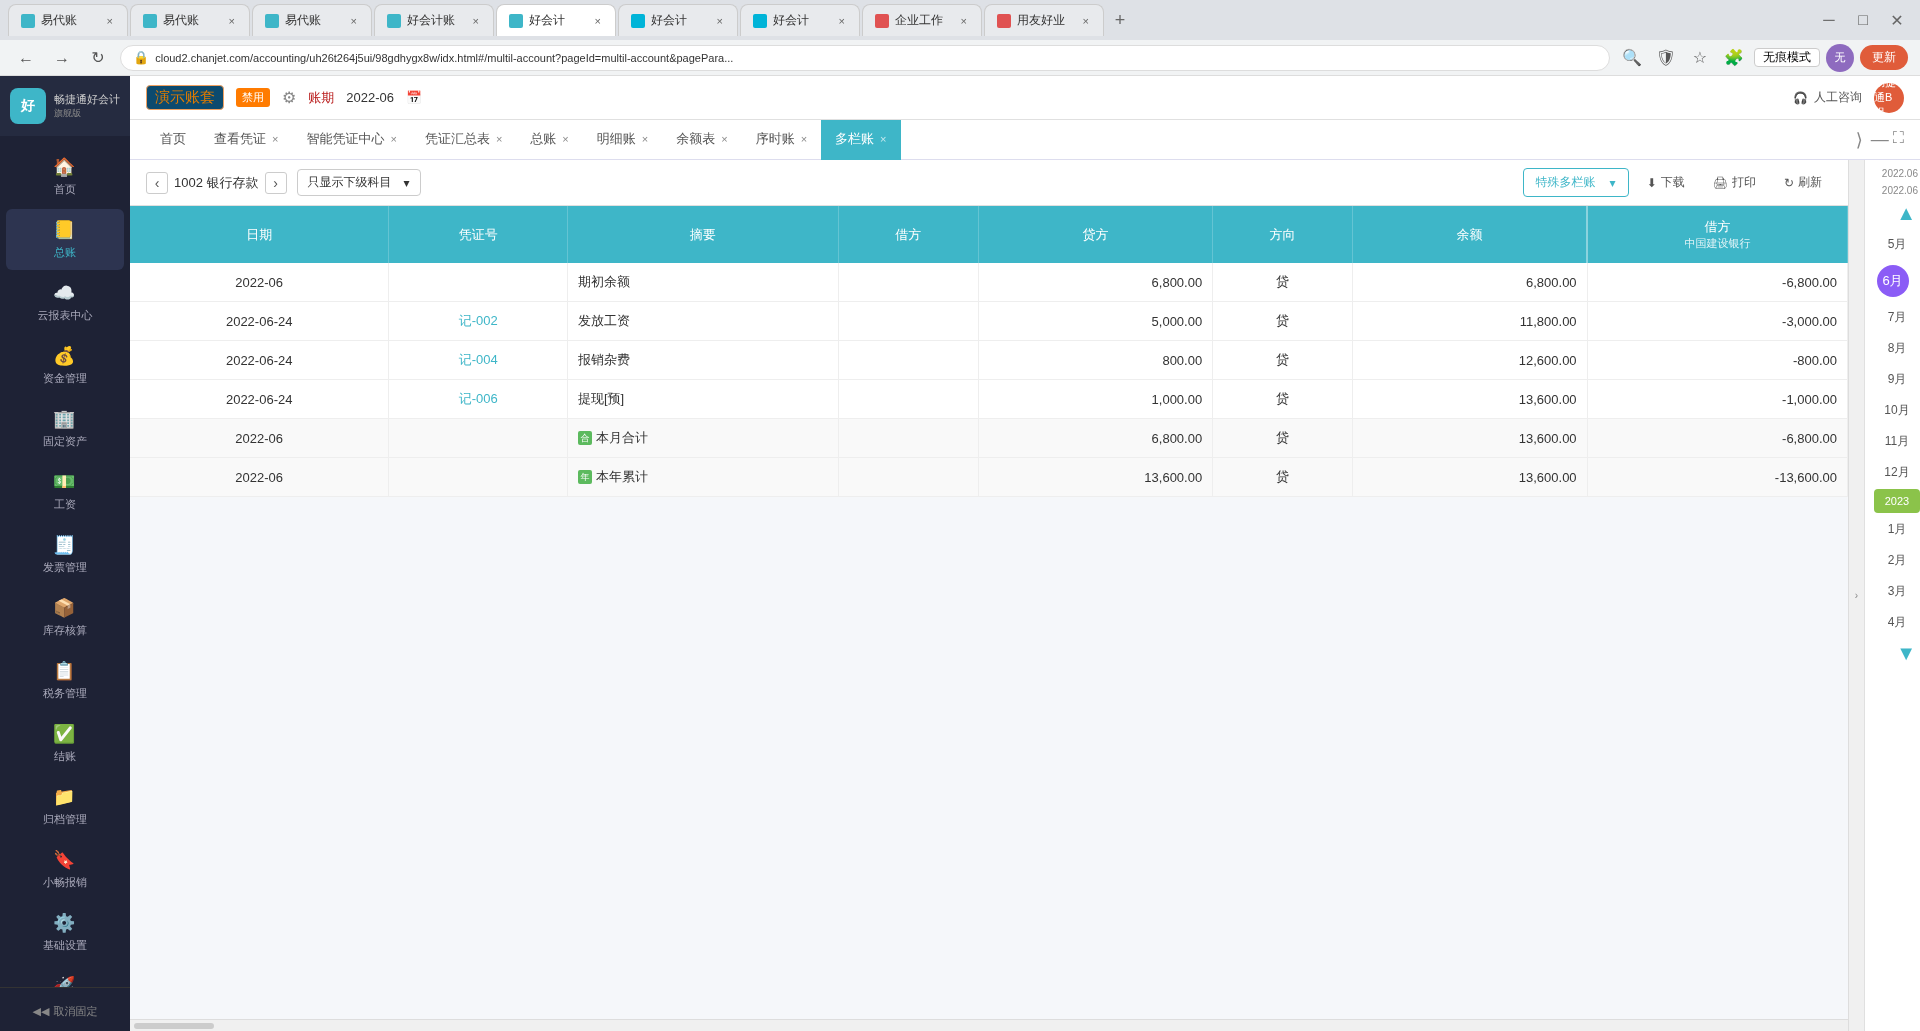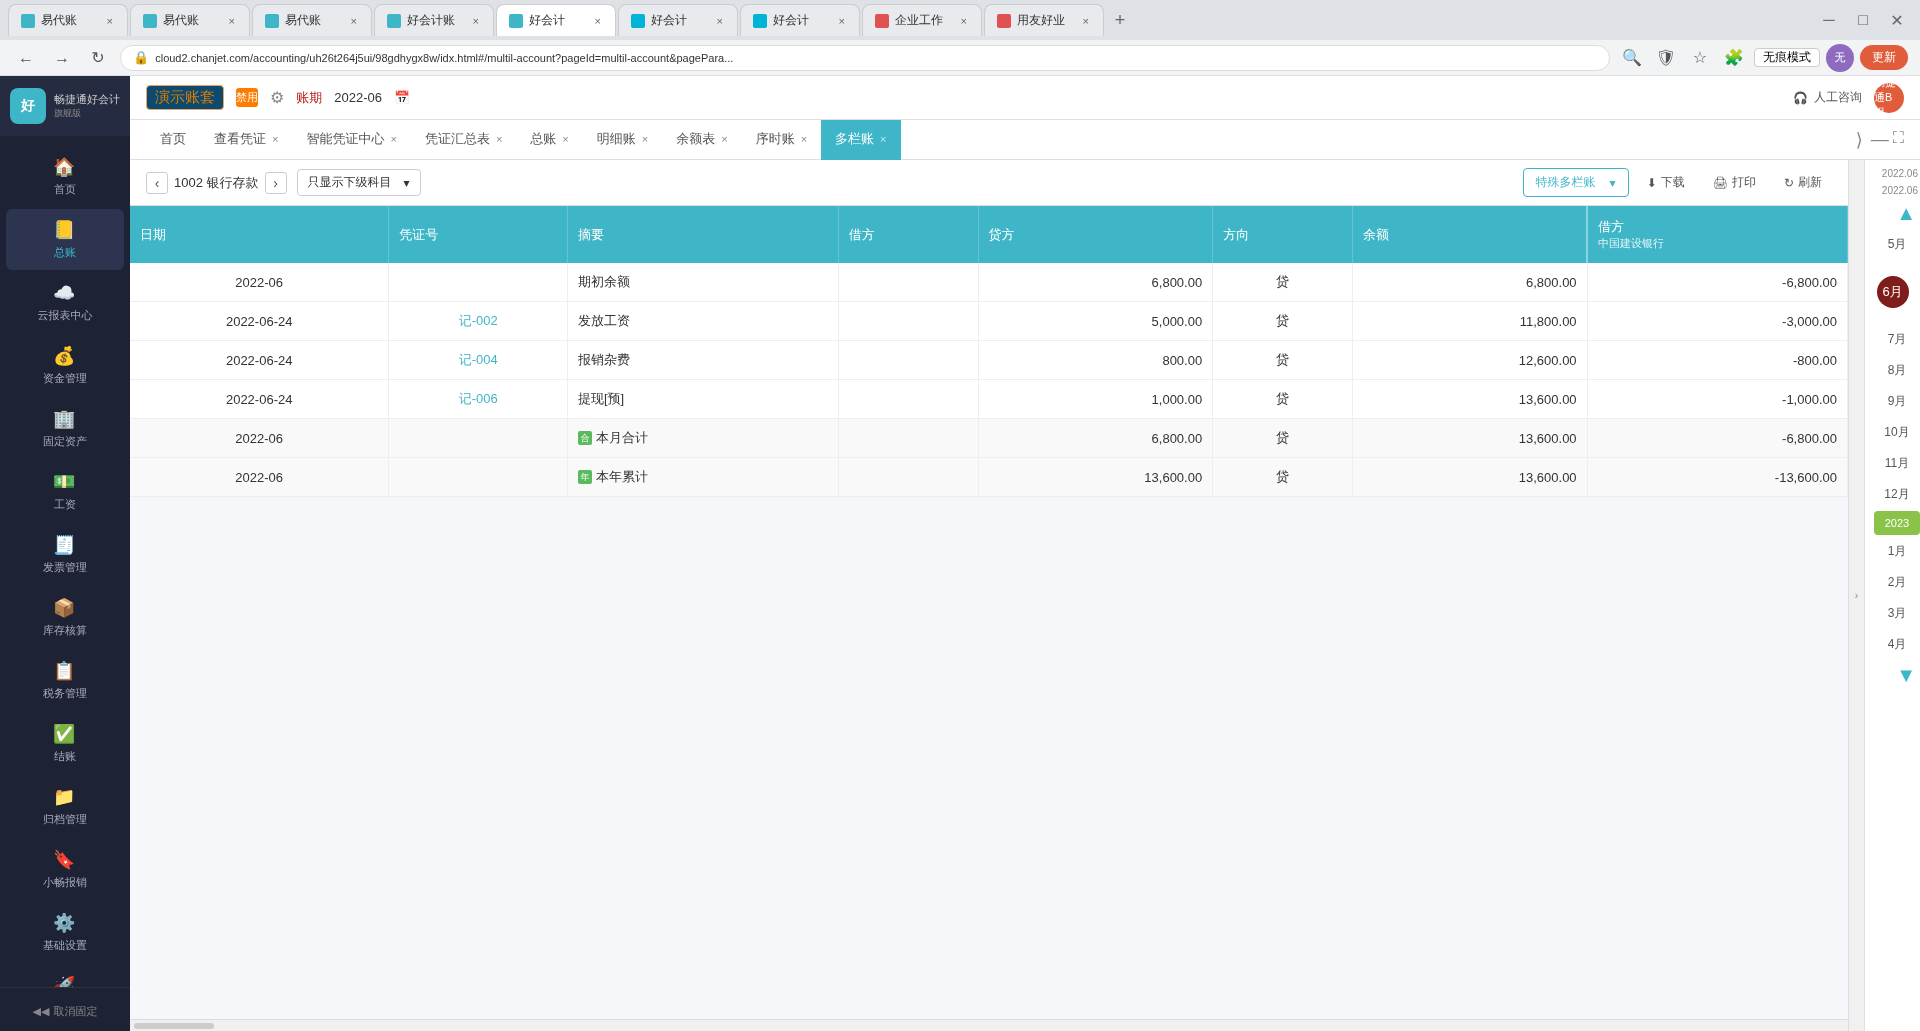--- a/index.html
+++ b/index.html
@@ -67,35 +67,35 @@
     .account-code { font-size: 13px; color: #333; font-weight: 500; }
     .filter-select { border: 1px solid #ccc; border-radius: 4px; padding: 4px 10px; font-size: 12px; color: #333; display: flex; align-items: center; gap: 12px; cursor: pointer; background: #fff; }
     .ledger-actions { margin-left: auto; display: flex; align-items: center; gap: 8px; }
     .special-ledger-btn { border: 1px solid #3eb6c8; color: #3eb6c8; border-radius: 4px; padding: 5px 12px; font-size: 12px; cursor: pointer; background: #fff; display: flex; align-items: center; gap: 14px; }
     .action-btn { color: #555; font-size: 12px; cursor: pointer; display: flex; align-items: center; gap: 4px; padding: 5px 10px; }
 
     
     .ledger-table-container { flex: 1; overflow: auto; }
     .ledger-table { width: 100%; border-collapse: collapse; font-size: 13px; }
     .ledger-table thead tr { background: #3eb6c8; color: #fff; }
-    .ledger-table thead th { padding: 12px 10px; text-align: left; font-weight: normal; border-right: 1px solid rgba(255,255,255,0.2); white-space: nowrap; }
+    .ledger-table thead th { padding: 12px 10px; text-align: center; font-weight: normal; border-right: 1px solid rgba(255,255,255,0.2); white-space: nowrap; }
     .ledger-table thead th.extra-col { border-left: 2px solid rgba(255,255,255,0.4); }
     .ledger-table tbody tr { background: #fff; border-bottom: 1px solid #eee; }
     .ledger-table tbody td { padding: 10px 10px; text-align: center; color: #333; border-right: 1px solid #eee; white-space: nowrap; }
     .ledger-table tbody td.text-left { text-align: left; }
     .ledger-table tbody td.text-right { text-align: right; }
     .ledger-table tbody td.link { color: #3eb6c8; cursor: pointer; }
     .total-row td { background: #f9f9f9; }
     .total-label { display: flex; align-items: center; gap: 4px; }
     .total-icon { width: 14px; height: 14px; background: #5cba5e; border-radius: 2px; display: inline-flex; align-items: center; justify-content: center; color: #fff; font-size: 9px; flex-shrink: 0; }
 
     
     .right-panel { width: 56px; background: #fff; border-left: 1px solid #e0e0e0; display: flex; flex-direction: column; align-items: flex-end; overflow-y: auto; padding: 4px 0; }
     .month-item { width: 46px; padding: 6px 4px; text-align: center; font-size: 12px; color: #555; cursor: pointer; border-radius: 4px; margin: 1px 0; }
-    .month-item.active { background: #7f1d1d; color: #fff; border-radius: 50%; width: 32px; height: 32px; display: flex; align-items: center; justify-content: center; font-size: 13px; margin: 16px auto; }
+    .month-item.active { background: #8b5cf6; color: #fff; border-radius: 50%; width: 32px; height: 32px; display: flex; align-items: center; justify-content: center; font-size: 13px; margin: 5px auto; }
     .month-item.year-highlight { background: #8bc34a; color: #fff; border-radius: 4px; font-size: 11px; }
     .panel-arrow { color: #3eb6c8; font-size: 20px; cursor: pointer; padding: 4px; }
 
     .scrollbar-h { height: 12px; background: #f0f0f0; border-top: 1px solid #ddd; display: flex; align-items: center; padding: 0 4px; }
     .scrollbar-thumb { width: 80px; height: 6px; background: #ccc; border-radius: 3px; }
 
     .collapse-btn { width: 16px; background: #f0f0f0; border-left: 1px solid #ddd; display: flex; align-items: center; justify-content: center; cursor: pointer; color: #888; font-size: 10px; }
   </style>
 </head>
 <body>
@@ -250,21 +250,21 @@
         <span>◀◀</span>
         <span>取消固定</span>
       </div>
     </div>
   </div>
 
   <div class="main-content">
 
     <div class="top-bar">
       <span class="demo-badge">演示账套</span>
-      <span style="background:#ff7b00;color:#fff;border-radius:3px;padding:2px 0;font-size:11px;">禁用</span>
+      <span style="background:#ff7b00;color:#fff;border-radius:3px;padding:2px 6px;font-size:11px;">禁用</span>
       <span style="font-size:16px;color:#888;cursor:pointer;">⚙</span>
       <span style="font-size:13px;color:#b91c1c;">账期</span>
       <span style="font-size:13px;color:#333;font-weight:500;">2022-06</span>
       <span style="font-size:13px;color:#888;cursor:pointer;">📅</span>
       <div class="top-bar-actions">
         <div class="user-service">
           <span>🎧</span>
           <span>人工咨询</span>
         </div>
         <div class="user-avatar">

